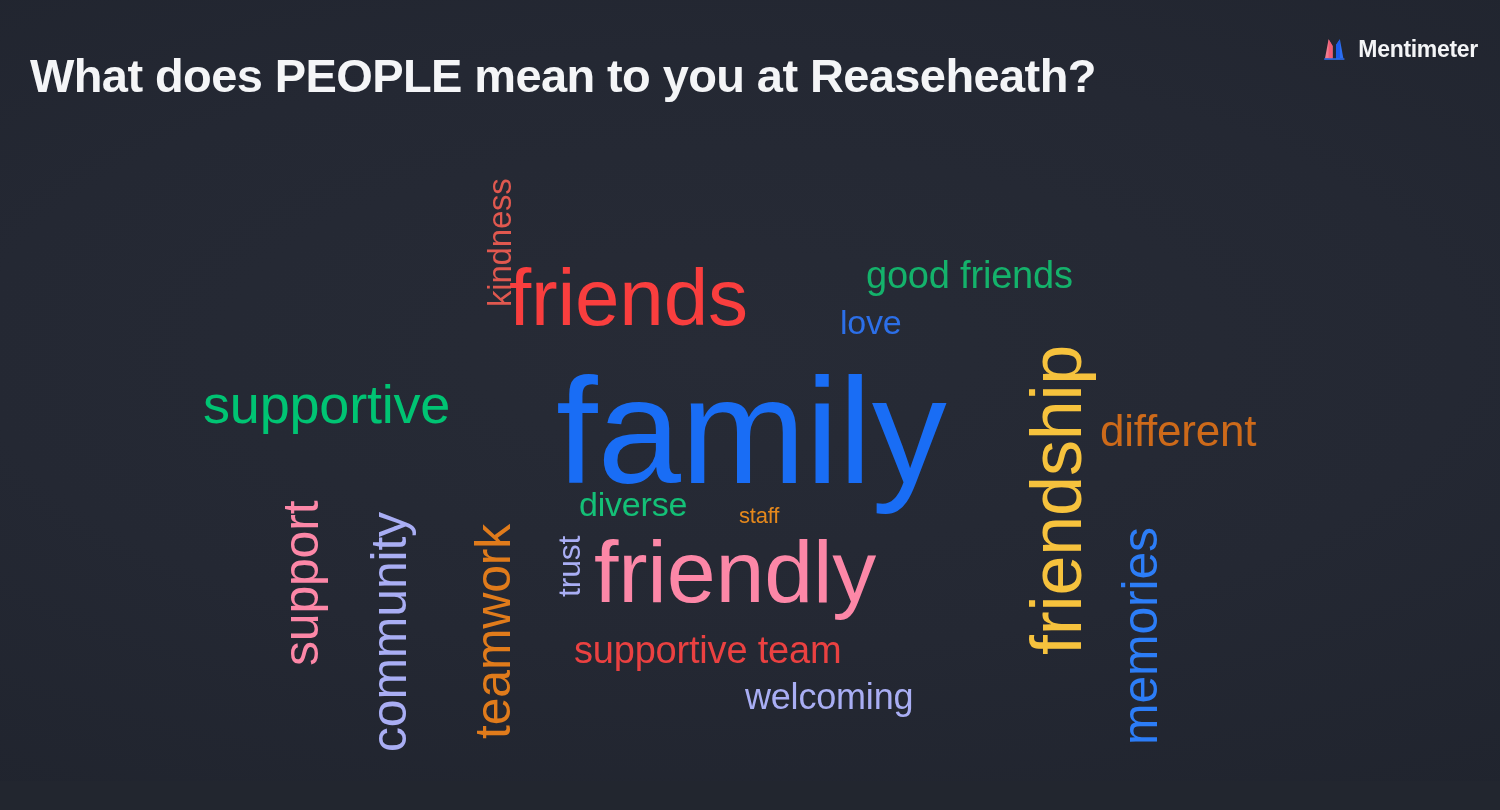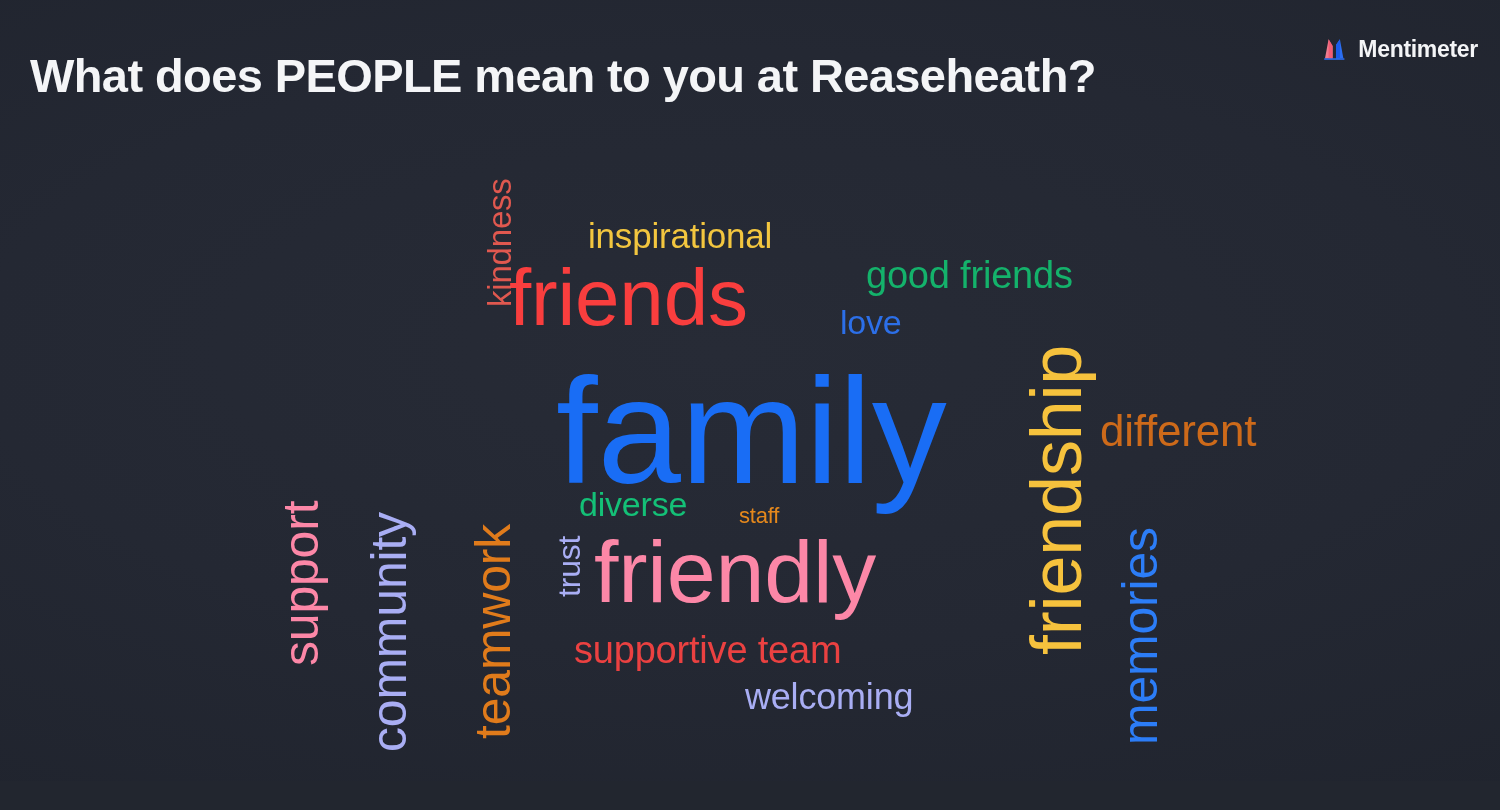--- a/index.html
+++ b/index.html
@@ -89,29 +89,29 @@
       </g>
     </svg>
     <div id="brand-name">Mentimeter</div>
   </div>
 
   <div id="wordcloud">
       <span class="cw" style="left: 594px; top: 528px; font-size: 88px; color: rgb(252, 135, 167);">friendly</span>
       <span class="cw" style="left: 556px; top: 356px; font-size: 150px; color: rgb(25, 109, 245);">family</span>
       <span class="cw" style="left: 509px; top: 258px; font-size: 80px; color: rgb(249, 62, 62);">friends</span>
       <span class="cw rot" style="left: 1020px; top: 655px; font-size: 72px; color: rgb(246, 194, 61);">friendship</span>
+      <span class="cw" style="left: 203px; top: 377px; font-size: 54px; color: rgb(0, 196, 115);">supportive</span>
       <span class="cw rot" style="left: 364px; top: 752px; font-size: 50px; color: rgb(169, 174, 244);">community</span>
       <span class="cw rot" style="left: 276px; top: 666px; font-size: 50px; color: rgb(252, 135, 167);">support</span>
       <span class="cw rot" style="left: 468px; top: 739px; font-size: 50px; color: rgb(224, 123, 27);">teamwork</span>
       <span class="cw rot" style="left: 1115px; top: 745px; font-size: 50px; color: rgb(44, 125, 247);">memories</span>
       <span class="cw" style="left: 845px; top: 256px; font-size: 38px; color: rgb(20, 178, 107); margin-left: 21px;">good friends</span>
       <span class="cw" style="left: 574px; top: 631px; font-size: 38px; color: rgb(235, 65, 65);">supportive team</span>
       <span class="cw" style="left: 745px; top: 679px; font-size: 36px; color: rgb(169, 174, 244);">welcoming</span>
       <span class="cw" style="left: 1100px; top: 409px; font-size: 44px; color: rgb(205, 106, 26);">different</span>
-      <span class="cw" style="left: 588px; top: 218px; font-size: 35px; color: rgb(243, 198, 63);">inspirational</span>
       <span class="cw" style="left: 579px; top: 487px; font-size: 34px; color: rgb(20, 192, 119);">diverse</span>
       <span class="cw" style="left: 739px; top: 505px; font-size: 22px; color: rgb(229, 136, 28);">staff</span>
       <span class="cw" style="left: 840px; top: 305px; font-size: 34px; color: rgb(44, 111, 232); text-align: center;">love</span>
       <span class="cw rot" style="left: 483px; top: 307px; font-size: 33px; color: rgb(224, 88, 79);">kindness</span>
       <span class="cw rot" style="left: 553px; top: 597px; font-size: 32px; color: rgb(169, 174, 244);">trust</span>
     </div>
 
 </div>
 
 </body></html>

